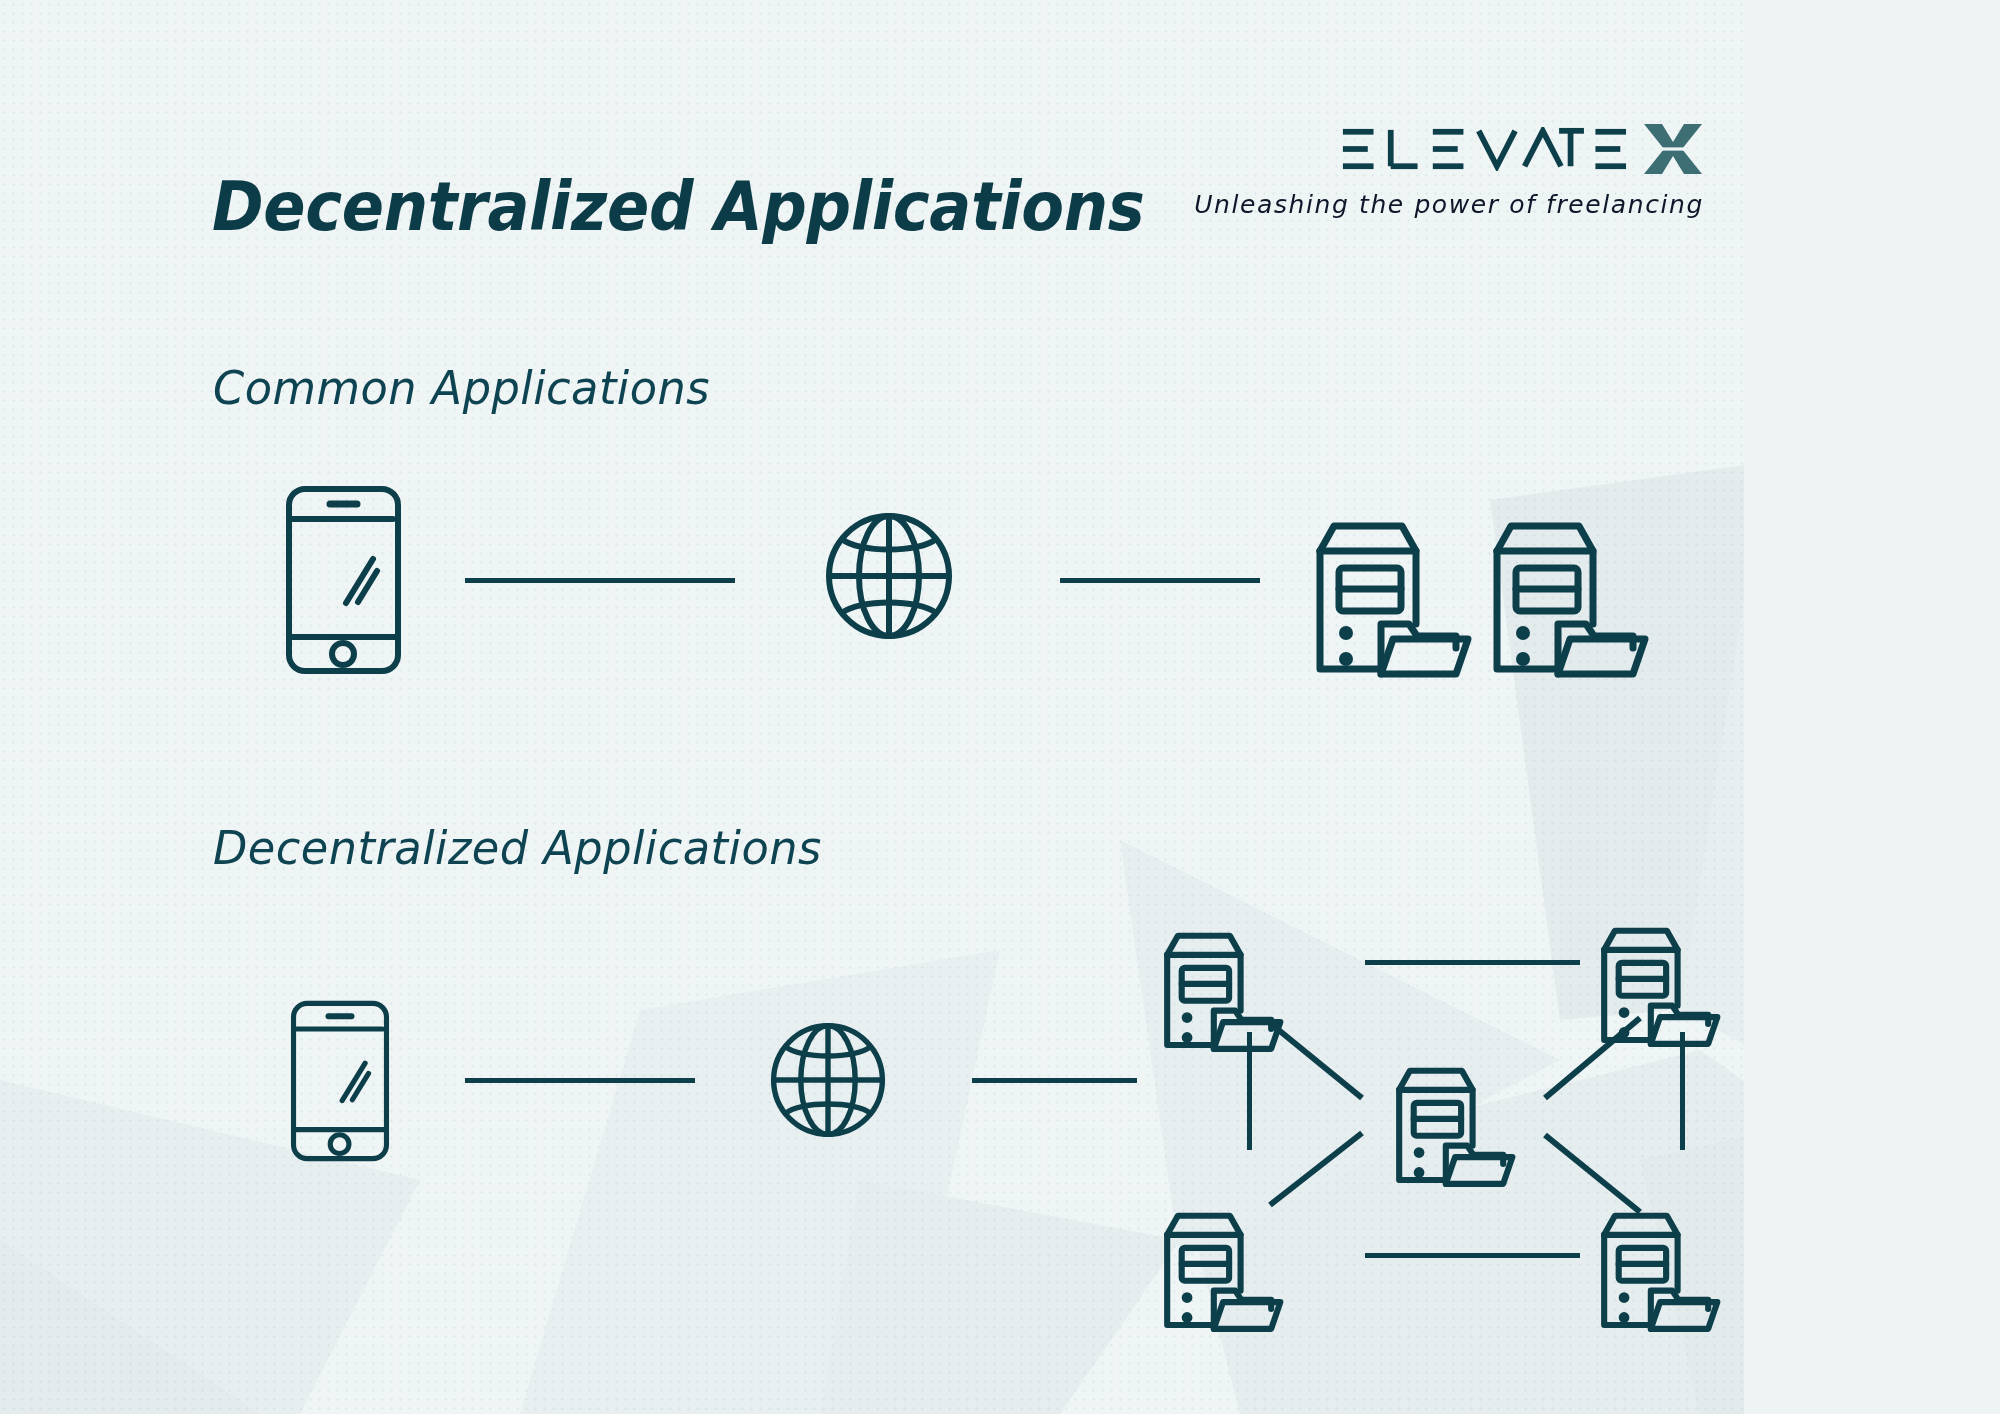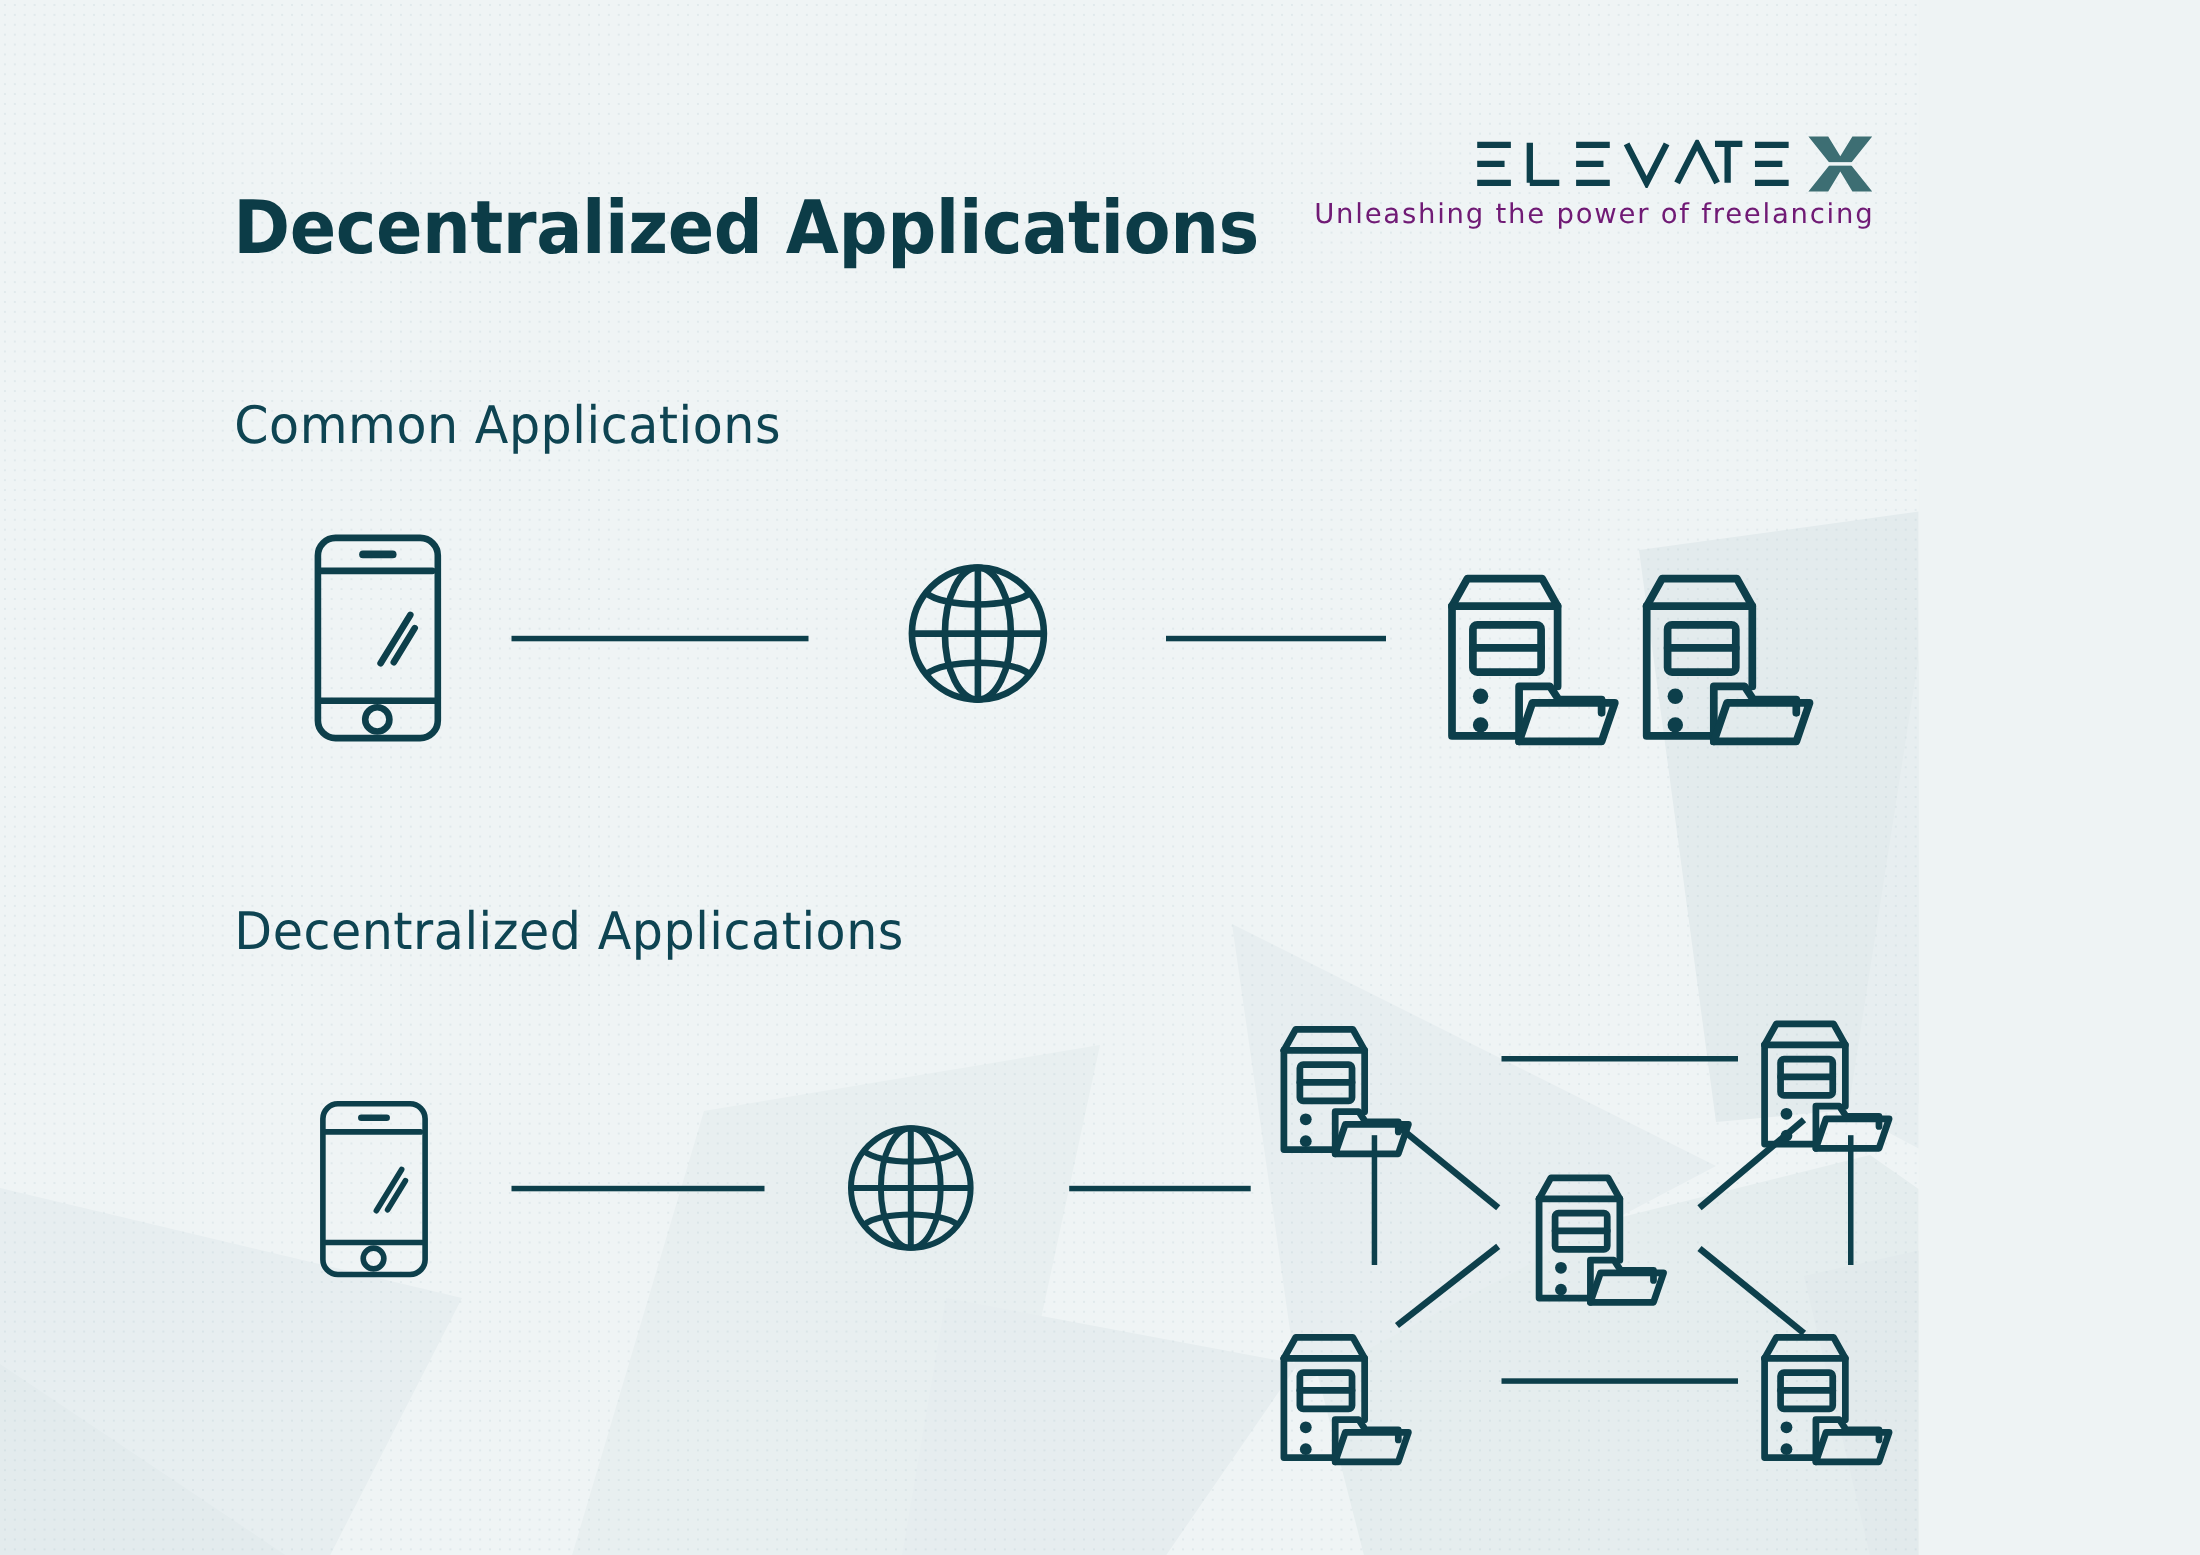--- a/index.html
+++ b/index.html
@@ -7,20 +7,21 @@
     padding: 0;
     background: #eef3f4;
   }
   .slide {
     position: relative;
     width: 1744px;
     height: 1414px;
     overflow: hidden;
     background: #eff4f5;
     font-family: "Liberation Sans", sans-serif;
+    font-style: italic;
   }
 
   
   .bg-poly {
     position: absolute;
     inset: 0;
     width: 2000px;
     height: 1414px;
     pointer-events: none;
   }
@@ -65,24 +66,24 @@
   .brand-word {
     display: block;
     height: 44px;
   }
   .brand-x {
     display: block;
     width: 62px;
     height: 62px;
   }
   .brand-tagline {
-    margin-top: 0;
+    margin-top: 10px;
     font-size: 25px;
     letter-spacing: 1.6px;
-    color: #701a75;
+    color: #0f172a;
     font-family: "DejaVu Sans", sans-serif;
     white-space: nowrap;
   }
 
   
   .section-heading {
     position: absolute;
     left: 213px;
     font-size: 47px;
     font-weight: normal;

